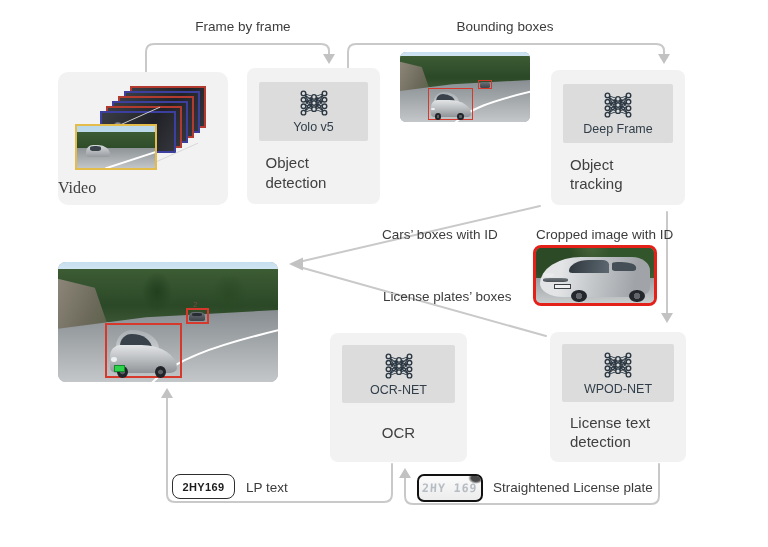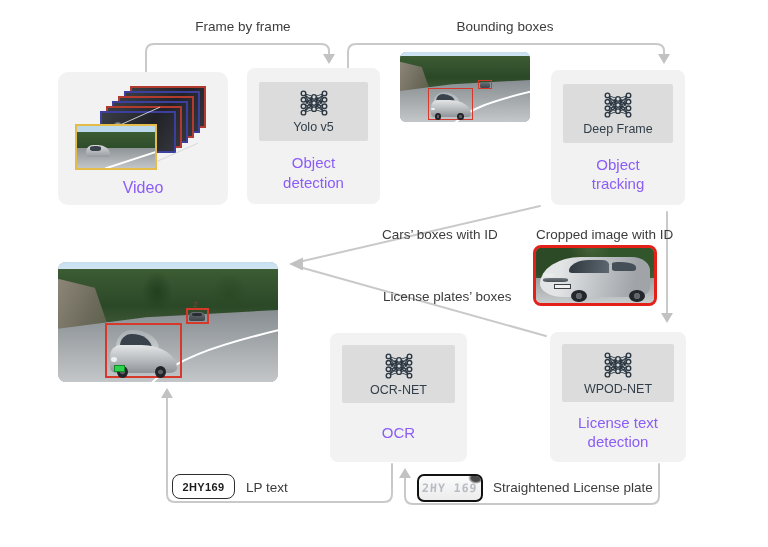--- a/index.html
+++ b/index.html
@@ -5,22 +5,22 @@
   html,body{margin:0;padding:0;background:#fff;}
   .canvas{position:relative;width:768px;height:547px;background:#fff;overflow:hidden;
           font-family:"Liberation Sans",sans-serif;color:#3b3b3b;}
   .connectors{position:absolute;left:0;top:0;z-index:1;pointer-events:none;}
   .node{position:absolute;background:#f2f2f2;border-radius:10px;z-index:2;
         display:flex;flex-direction:column;align-items:center;box-sizing:border-box;}
   .chip{background:#dcdcdc;border-radius:2px;width:calc(100% - 24px);height:59px;margin-top:14px;
         display:flex;flex-direction:column;align-items:center;justify-content:center;gap:3px;}
   .chip-label{font-size:12.5px;color:#313e49;}
   .nn-icon{width:30px;height:28px;display:block;}
-  .node-label{flex:1;display:flex;align-items:center;justify-content:center;text-align:center;
-              font-size:15px;line-height:1.3;color:#8b5cf6;max-width:96px;}
+  .node-label{flex:1;display:flex;align-items:center;justify-content:center;text-align:left;
+              font-size:15px;line-height:1.3;color:#404040;max-width:96px;}
   .edge-label{position:absolute;font-size:13.5px;color:#3c3c3c;white-space:nowrap;z-index:3;}
   .top-label{position:absolute;font-size:13.5px;color:#3c3c3c;text-align:center;z-index:3;}
 
   
   .scene{position:absolute;overflow:hidden;background:#9fa6aa;z-index:2;}
   .scene-big{border-radius:8px;}
   .scene-small{border-radius:6px;}
   .sky{position:absolute;left:0;top:0;width:100%;height:18%;background:linear-gradient(#c6dfef,#e8f2f8);}
   .trees{position:absolute;left:0;top:6%;width:100%;height:44%;
          background:linear-gradient(180deg,#3c5c34,#2b4827 70%,#3a5533);}
@@ -154,21 +154,21 @@
       <polygon points="667,323 661,313 673,313"></polygon>
       <polygon points="289,264 303,257.5 303,270.5"></polygon>
       <polygon points="167,388 161,398 173,398"></polygon>
       <polygon points="405,468 399,478 411,478"></polygon>
     </g>
   </svg>
 
   <div class="top-label" style="left:190px;top:19px;width:106px;">Frame by frame</div>
   <div class="top-label" style="left:455px;top:19px;width:100px;text-align:center;">Bounding boxes</div>
 
-  <div class="node" style="left:58px;top:72px;width:170px;height:133px;">
+  <div class="node" style="left:58px;top:72px;width:170px;height:133px;font-family:Liberation Serif, serif;">
     <div class="stack">
       <div class="frame frame-red frame-dark" style="left:72px;top:4px;width:76px;height:42px;"></div>
       <div class="frame frame-blue frame-dark" style="left:66px;top:9px;width:76px;height:42px;"></div>
       <div class="frame frame-red frame-dark" style="left:60px;top:14px;width:76px;height:42px;"></div>
       <div class="frame frame-blue frame-dark" style="left:54px;top:19px;width:76px;height:42px;"></div>
       <div class="frame frame-red frame-dark" style="left:48px;top:24px;width:76px;height:42px;"></div>
       <div class="frame frame-blue frame-dark" style="left:42px;top:29px;width:76px;height:42px;"></div>
       <div class="persp" style="left:58px;top:34px;width:46px;transform:rotate(-24deg);"></div>
       <div class="persp" style="left:96px;top:70px;width:46px;transform:rotate(-24deg);"></div>
       <div class="frame frame-front" style="left:17px;top:42px;width:82px;height:46px;">

